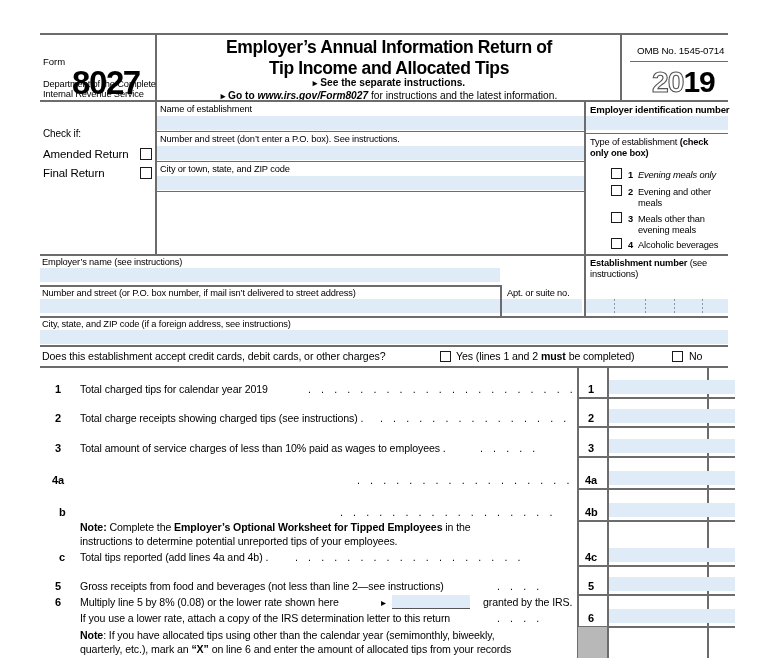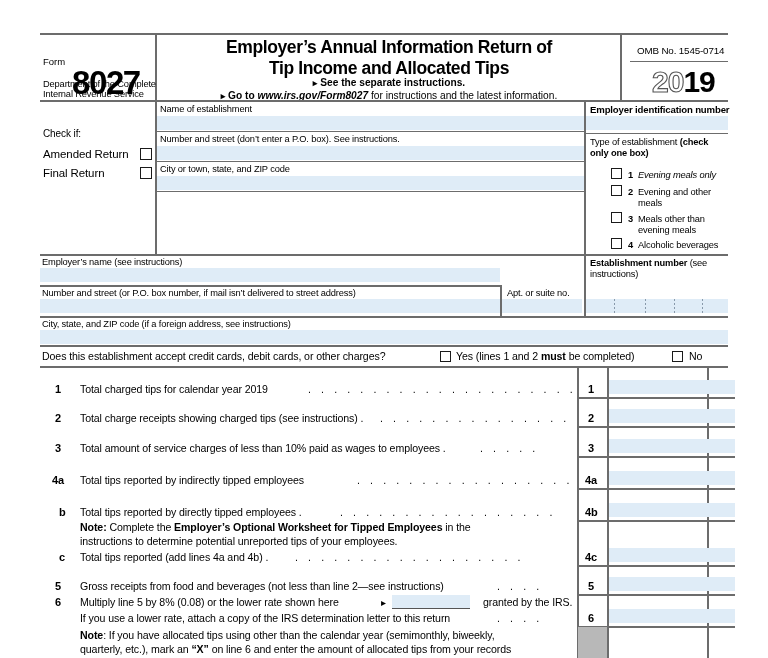--- a/index.html
+++ b/index.html
@@ -204,28 +204,26 @@
   <div class="abs bdr" style="left:577px;top:426px;width:158px;height:1.5px;"></div>
 
   <div class="abs num" style="left:55px;top:442px;">3</div>
   <div class="abs txt" style="left:80px;top:442px;">Total amount of service charges of less than 10% paid as wages to employees .</div>
   <div class="abs dots" style="left:480px;top:442px;">.  .  .  .  .</div>
   <div class="abs num" style="left:588px;top:442px;">3</div>
   <div class="abs fld" style="left:609px;top:439px;width:126px;height:14px;"></div>
   <div class="abs bdr" style="left:577px;top:456px;width:158px;height:1.5px;"></div>
 
   <div class="abs num" style="left:52px;top:474px;">4a</div>
-  <div class="abs txt" style="left:80px;top:474px;">Total tips reported by indirectly tipped employees</div>
   <div class="abs dots" style="left:357px;top:474px;">.  .  .  .  .  .  .  .  .  .  .  .  .  .  .  .  .</div>
   <div class="abs num" style="left:585px;top:474px;">4a</div>
   <div class="abs fld" style="left:609px;top:471px;width:126px;height:14px;"></div>
   <div class="abs bdr" style="left:577px;top:488px;width:158px;height:1.5px;"></div>
 
   <div class="abs num" style="left:59px;top:506px;">b</div>
-  <div class="abs txt" style="left:80px;top:506px;">Total tips reported by directly tipped employees .</div>
   <div class="abs dots" style="left:340px;top:506px;">.  .  .  .  .  .  .  .  .  .  .  .  .  .  .  .  .</div>
   <div class="abs num" style="left:585px;top:506px;">4b</div>
   <div class="abs fld" style="left:609px;top:503px;width:126px;height:14px;"></div>
   <div class="abs bdr" style="left:577px;top:520px;width:158px;height:1.5px;"></div>
 
   <div class="abs txt" style="left:80px;top:521px;width:500px;">
     <b>Note:</b>
     <span>Complete the</span>
     <b>Employer’s Optional Worksheet for Tipped Employees</b>
     <span>in the</span>

